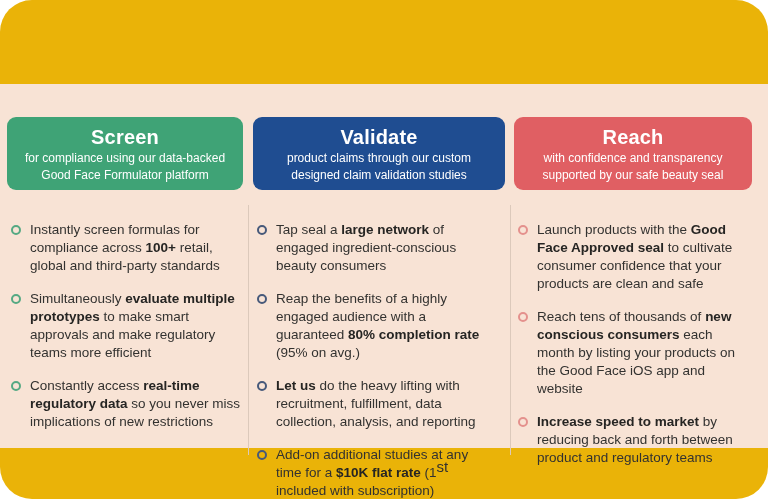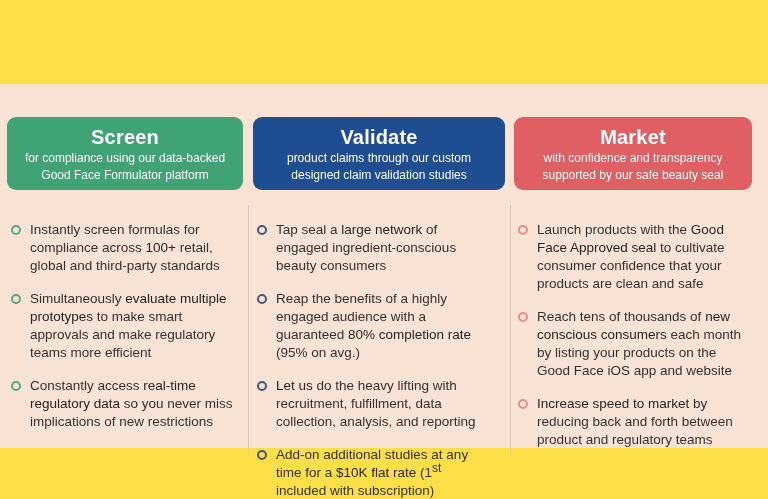--- a/index.html
+++ b/index.html
@@ -1,33 +1,33 @@
 <!DOCTYPE html>
 <html><head>
 <meta charset="utf-8">
 <style>
   html,body{margin:0;padding:0;}
   body{font-family:"Liberation Sans","DejaVu Sans",sans-serif;background:#ffffff;}
-  .page{position:relative;width:768px;height:499px;background:#fde047;overflow:hidden;}
+  .page{position:relative;width:768px;height:499px;background:#eab308;overflow:hidden;border-radius:32px;}
   .band{position:absolute;left:0;top:84px;width:768px;height:364px;background:#F8E3D5;}
   .col{position:absolute;top:117px;}
   .col-0{left:7px;width:236px;}
   .col-1{left:253px;width:252px;}
   .col-2{left:514px;width:238px;}
   .card{box-sizing:border-box;width:100%;height:73px;border-radius:9px;background:var(--accent);
         color:#ffffff;text-align:center;padding:9px 10px 0 10px;}
   .card-title{font-size:20px;font-weight:700;line-height:22px;letter-spacing:.2px;}
   .card-sub{font-size:12px;line-height:16.5px;margin-top:2px;}
   .bullets{list-style:none;margin:31px 0 0 0;padding:0 0 0 2px;}
   .bullets li{display:flex;align-items:flex-start;margin-bottom:15px;}
   .ring{flex:0 0 auto;width:6px;height:6px;border:2px solid var(--ring);border-radius:50%;
         margin:4px 9px 0 2px;background:transparent;}
   .btext{margin:0;font-size:13.5px;line-height:18px;color:#333230;max-width:212px;}
-  .btext .b{font-weight:400;color:#262523;}
-  .btext sup{font-size:12px;line-height:0;}
+  .btext .b{font-weight:700;color:#262523;}
+  .btext sup{font-size:15px;line-height:0;}
   .vline{position:absolute;top:205px;width:1px;height:250px;background:#DCC9BB;}
   .vline-1{left:248px;}
   .vline-2{left:510px;}
 </style>
 </head>
 <body>
 
 <div class="page">
   <div class="band"></div>
 
@@ -75,21 +75,21 @@
         </li>
         <li>
           <span class="ring"></span>
           <p class="btext"><span>Add-on additional studies at any time for a </span><span class="b">$10K flat rate</span><span> (1</span><sup>st</sup><span> included with subscription)</span></p>
         </li>
       </ul>
   </div>
 
   <div class="col col-2" style="--accent: #E05F63; --ring: #E4918D;">
     <div class="card">
-      <div class="card-title">Market</div>
+      <div class="card-title">Reach</div>
       <div class="card-sub">with confidence and transparency supported by our safe beauty seal</div>
     </div>
     <ul class="bullets">
         <li>
           <span class="ring"></span>
           <p class="btext"><span>Launch products with the </span><span class="b">Good Face Approved seal</span><span> to cultivate consumer confidence that your products are clean and safe</span></p>
         </li>
         <li>
           <span class="ring"></span>
           <p class="btext"><span>Reach tens of thousands of </span><span class="b">new conscious consumers</span><span> each month by listing your products on the Good Face iOS app and website</span></p>

